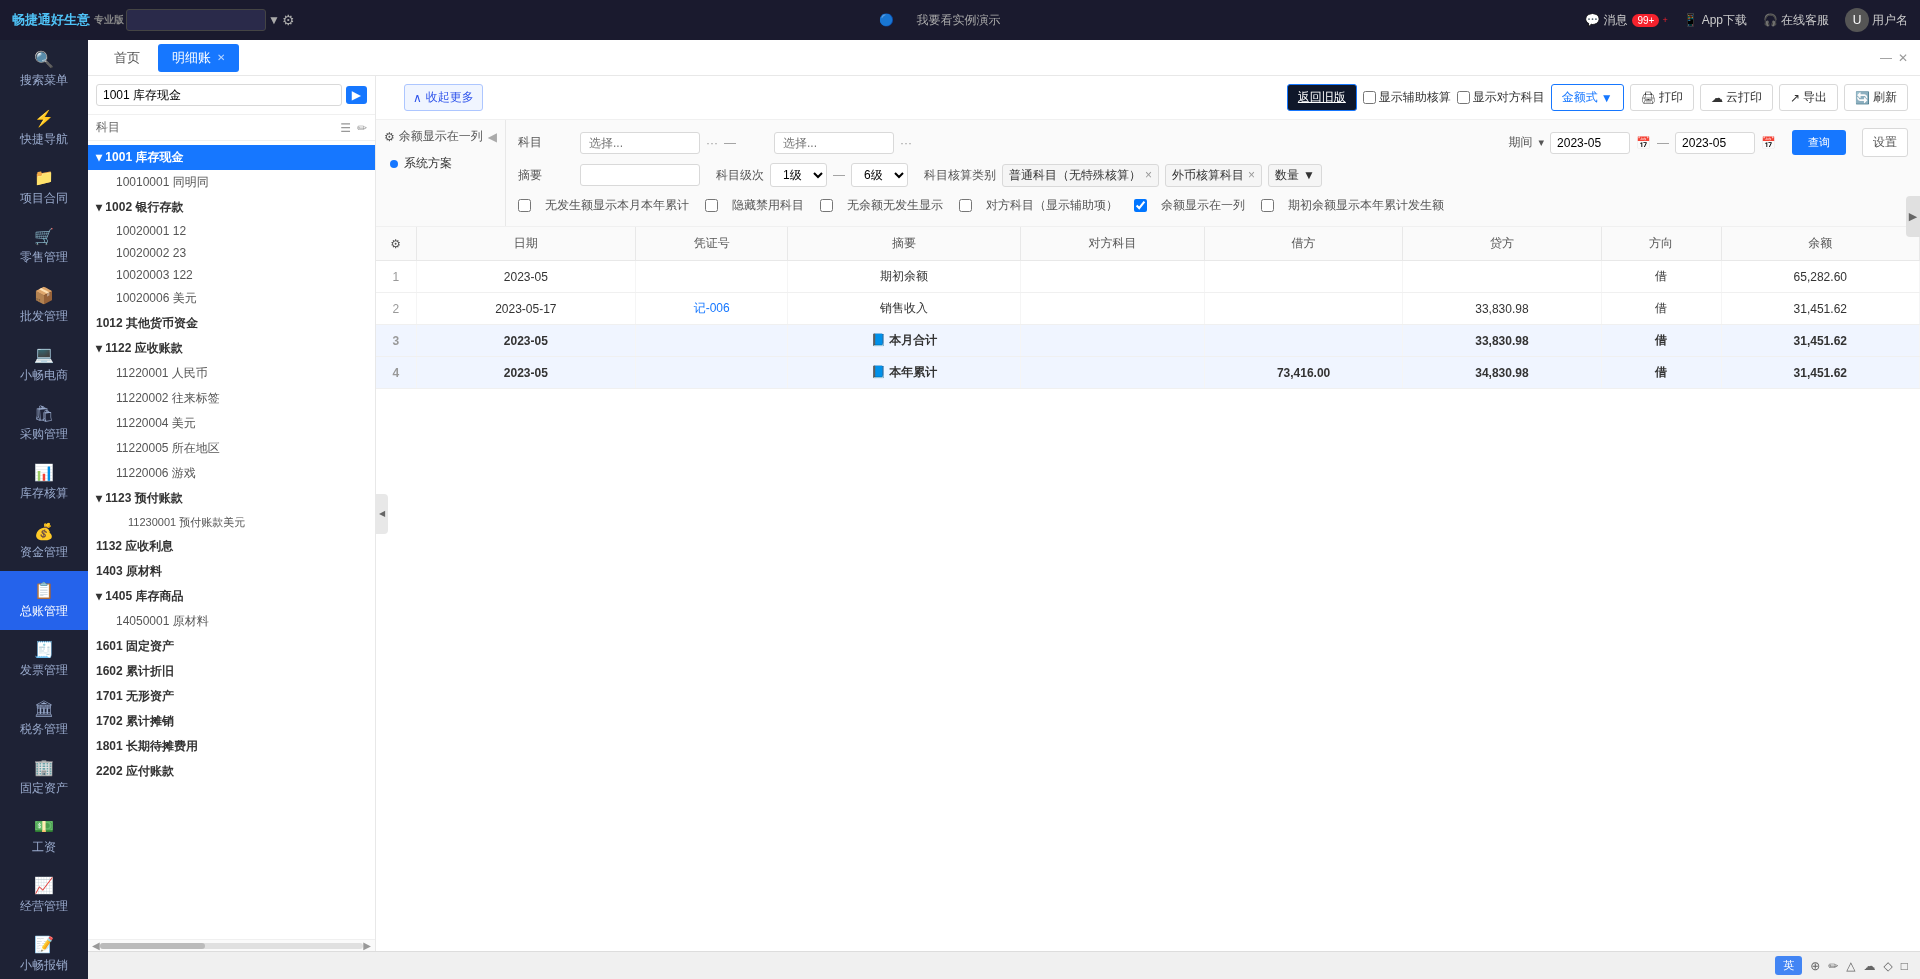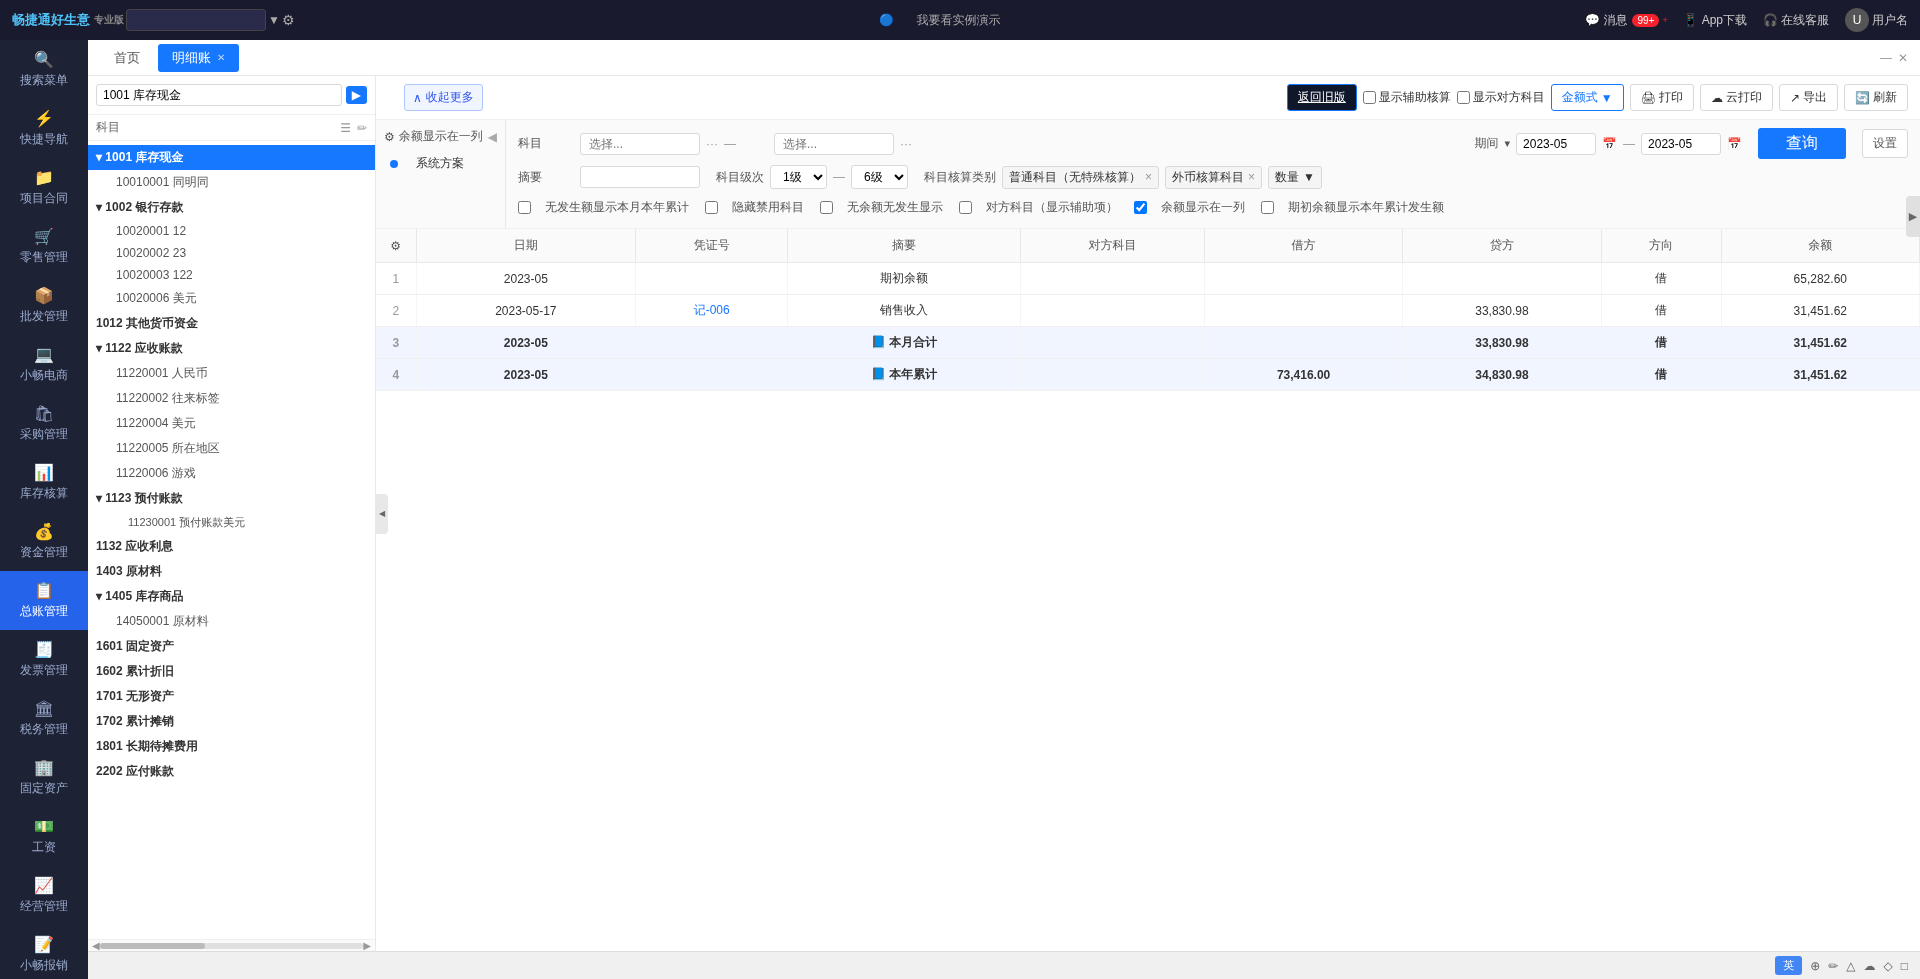--- a/index.html
+++ b/index.html
@@ -244,21 +244,21 @@
       text-align: center;
       white-space: nowrap;
     }
     tbody tr.summary-row { background: #f0f5ff; font-weight: bold; }
     tbody tr.summary-row td { color: #333; }
     .link-text { color: #1677ff; cursor: pointer; text-decoration: none; }
     .row-num { color: #999; }
     .scheme-item {
       display: flex;
       align-items: center;
-      gap: 18px;
+      gap: 6px;
       padding: 4px 6px;
       cursor: pointer;
       border-radius: 3px;
       font-size: 12px;
     }
     .scheme-dot { width: 8px; height: 8px; background: #1677ff; border-radius: 50%; }
 
     
     .status-bar {
       height: 28px;
@@ -274,21 +274,21 @@
     .status-bar-right { display: flex; align-items: center; gap: 8px; }
     .status-btn { padding: 2px 8px; border-radius: 3px; background: #4285f4; color: #fff; font-size: 11px; cursor: pointer; }
 
     .period-input {
       border: 1px solid #d9d9d9;
       border-radius: 3px;
       padding: 3px 6px;
       font-size: 12px;
       width: 80px;
     }
-    .query-btn { background: #1677ff; color: white; border: none; border-radius: 3px; padding: 5px 28px; font-size: 16px; cursor: pointer; }
+    .query-btn { background: #1677ff; color: white; border: none; border-radius: 3px; padding: 5px 16px; font-size: 11px; cursor: pointer; }
     .setting-btn { background: #fff; color: #555; border: 1px solid #d9d9d9; border-radius: 3px; padding: 5px 10px; font-size: 12px; cursor: pointer; }
   </style>
 </head>
 <body>
 
 <div class="top-bar">
   <div class="top-bar-left">
     <div class="top-bar-logo">
       <span>畅捷通好生意</span>
       <span class="edition">专业版</span>

